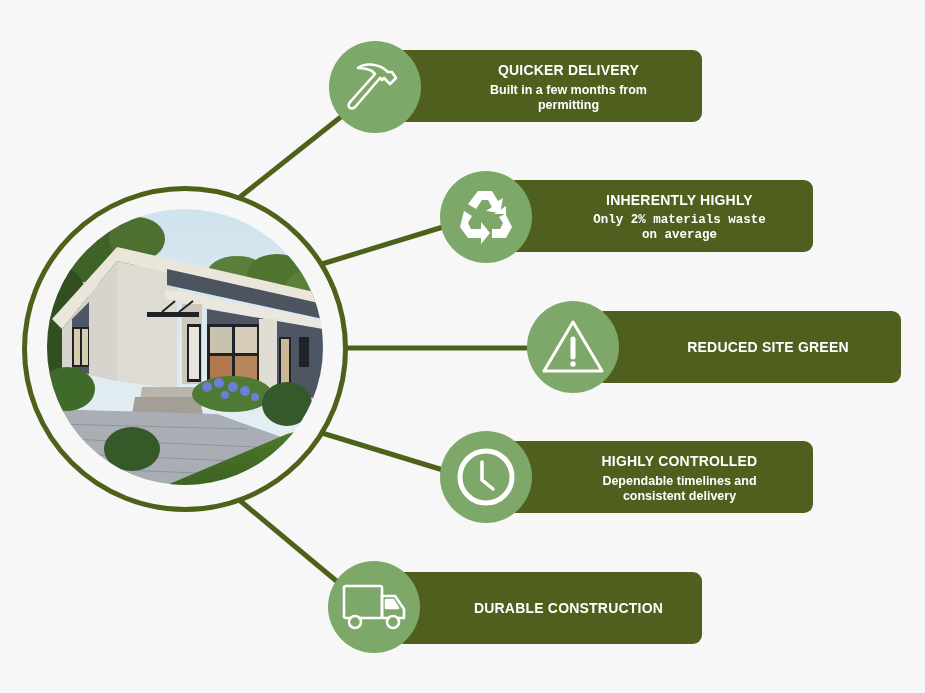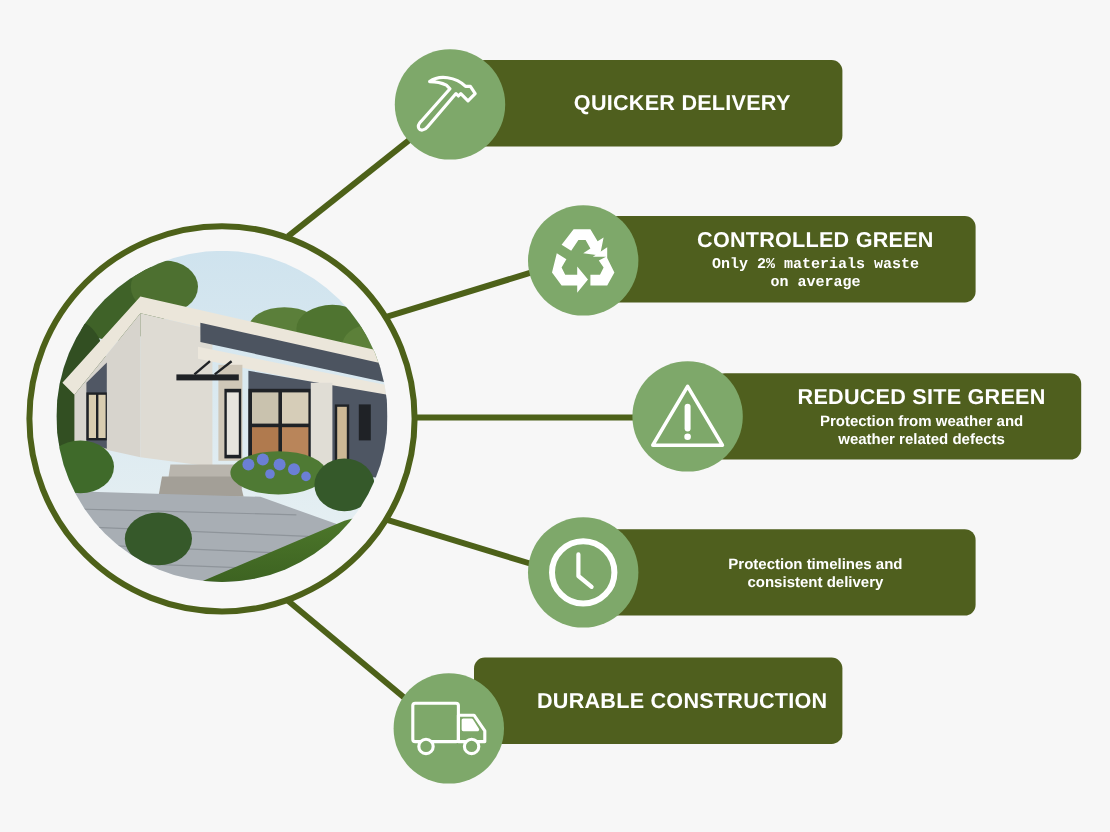--- a/index.html
+++ b/index.html
@@ -50,21 +50,21 @@
       box-sizing: border-box;
       padding-left: 40px;
       display: flex;
       flex-direction: column;
       align-items: center;
       justify-content: center;
       text-align: center;
     }
     .feature-title {
       font-weight: 700;
-      font-size: 18px;
+      font-size: 14px;
       letter-spacing: 0.2px;
       line-height: 22px;
     }
     .feature-desc {
       font-size: 12.5px;
       line-height: 15px;
       font-weight: 700;
       margin-top: 2px;
       max-width: 230px;
     }
@@ -173,62 +173,63 @@
       <circle cx="178" cy="186" r="4"></circle>
       <circle cx="208" cy="188" r="4"></circle>
     </g>
     <ellipse cx="240" cy="195" rx="25" ry="22" fill="#35592a"></ellipse>
     <ellipse cx="85" cy="240" rx="28" ry="22" fill="#36592a"></ellipse>
   </svg>
 </div>
 
 <div class="feature-box" style="left:395px; top:50px; width:307px;">
   <div class="feature-title">QUICKER DELIVERY</div>
+  <div class="feature-desc" style="max-width:190px;">Built in a few months from permitting</div>
 </div>
 <div class="icon-circle" style="left:329px; top:41px;">
   <svg width="62" height="62" viewBox="0 0 62 62" fill="none" stroke="#ffffff" stroke-width="2.6" stroke-linejoin="round" stroke-linecap="round">
     <path d="M14 12 C22 6, 36 8, 44 16 L48 16 L52 22 L46 28 L40 22 L38 24 L36 22 L12 50 C10 53, 6 53, 5 51 C4 49, 5 47, 7 45 L31 18 L28 15 C24 13, 19 12, 14 12 Z"></path>
   </svg>
 </div>
 
 <div class="feature-box" style="left:506px; top:180px; width:307px;">
-  <div class="feature-title">CONTROLLED GREEN</div>
+  <div class="feature-title">INHERENTLY HIGHLY</div>
   <div class="feature-desc" style="max-width:190px;font-family:Liberation Mono, monospace;">Only 2% materials waste on average</div>
 </div>
 <div class="icon-circle" style="left:440px; top:171px;">
   <svg width="64" height="64" viewBox="0 0 64 64" fill="#ffffff">
     <polygon points="24,6 38,6 44,16 49,13 46,28 32,26 38,22 34,15 28,15 22,24 14,19"></polygon>
     <polygon points="10,26 18,31 14,38 17,44 27,44 27,37 36,48 27,59 27,53 14,53 6,42"></polygon>
     <polygon points="52,30 58,42 52,53 38,53 38,44 46,44 49,38 45,32 51,29 40,29 52,21"></polygon>
   </svg>
 </div>
 
 <div class="feature-box" style="left:595px; top:311px; width:306px;">
   <div class="feature-title">REDUCED SITE GREEN</div>
-  <div class="feature-desc" style="max-width:200px;">Protection from weather and weather related defects</div>
 </div>
 <div class="icon-circle" style="left:527px; top:301px;">
   <svg width="66" height="60" viewBox="0 0 66 60" fill="none" stroke="#ffffff" stroke-width="3" stroke-linejoin="round">
     <path d="M33 5 L62 54 L4 54 Z"></path>
     <line x1="33" y1="22" x2="33" y2="40" stroke-width="5" stroke-linecap="round"></line>
     <circle cx="33" cy="47" r="1.5" fill="#ffffff" stroke-width="2.5"></circle>
   </svg>
 </div>
 
 <div class="feature-box" style="left:506px; top:441px; width:307px;">
-  <div class="feature-desc" style="max-width:180px;">Protection timelines and consistent delivery</div>
+  <div class="feature-title">HIGHLY CONTROLLED</div>
+  <div class="feature-desc" style="max-width:180px;">Dependable timelines and consistent delivery</div>
 </div>
 <div class="icon-circle" style="left:440px; top:431px;">
   <svg width="62" height="62" viewBox="0 0 62 62" fill="none" stroke="#ffffff" stroke-linecap="round">
     <circle cx="31" cy="31" r="26" stroke-width="5"></circle>
     <polyline points="27,16 27,34 38,43" stroke-width="3.5" stroke-linejoin="round"></polyline>
   </svg>
 </div>
 
-<div class="feature-box" style="left:395px; top:548px; width:307px;">
+<div class="feature-box" style="left:395px; top:572px; width:307px;">
   <div class="feature-title">DURABLE CONSTRUCTION</div>
 </div>
 <div class="icon-circle" style="left:328px; top:561px;">
   <svg width="66" height="50" viewBox="0 0 66 50" fill="none" stroke="#ffffff" stroke-width="2.6" stroke-linejoin="round">
     <rect x="3" y="4" width="38" height="32" rx="2"></rect>
     <path d="M41 14 L54 14 L63 27 L63 36 L41 36 Z"></path>
     <path d="M45 18 L52 18 L57 26 L45 26 Z" fill="#ffffff"></path>
     <circle cx="14" cy="40" r="6" fill="#7ea86a"></circle>
     <circle cx="52" cy="40" r="6" fill="#7ea86a"></circle>
   </svg>

